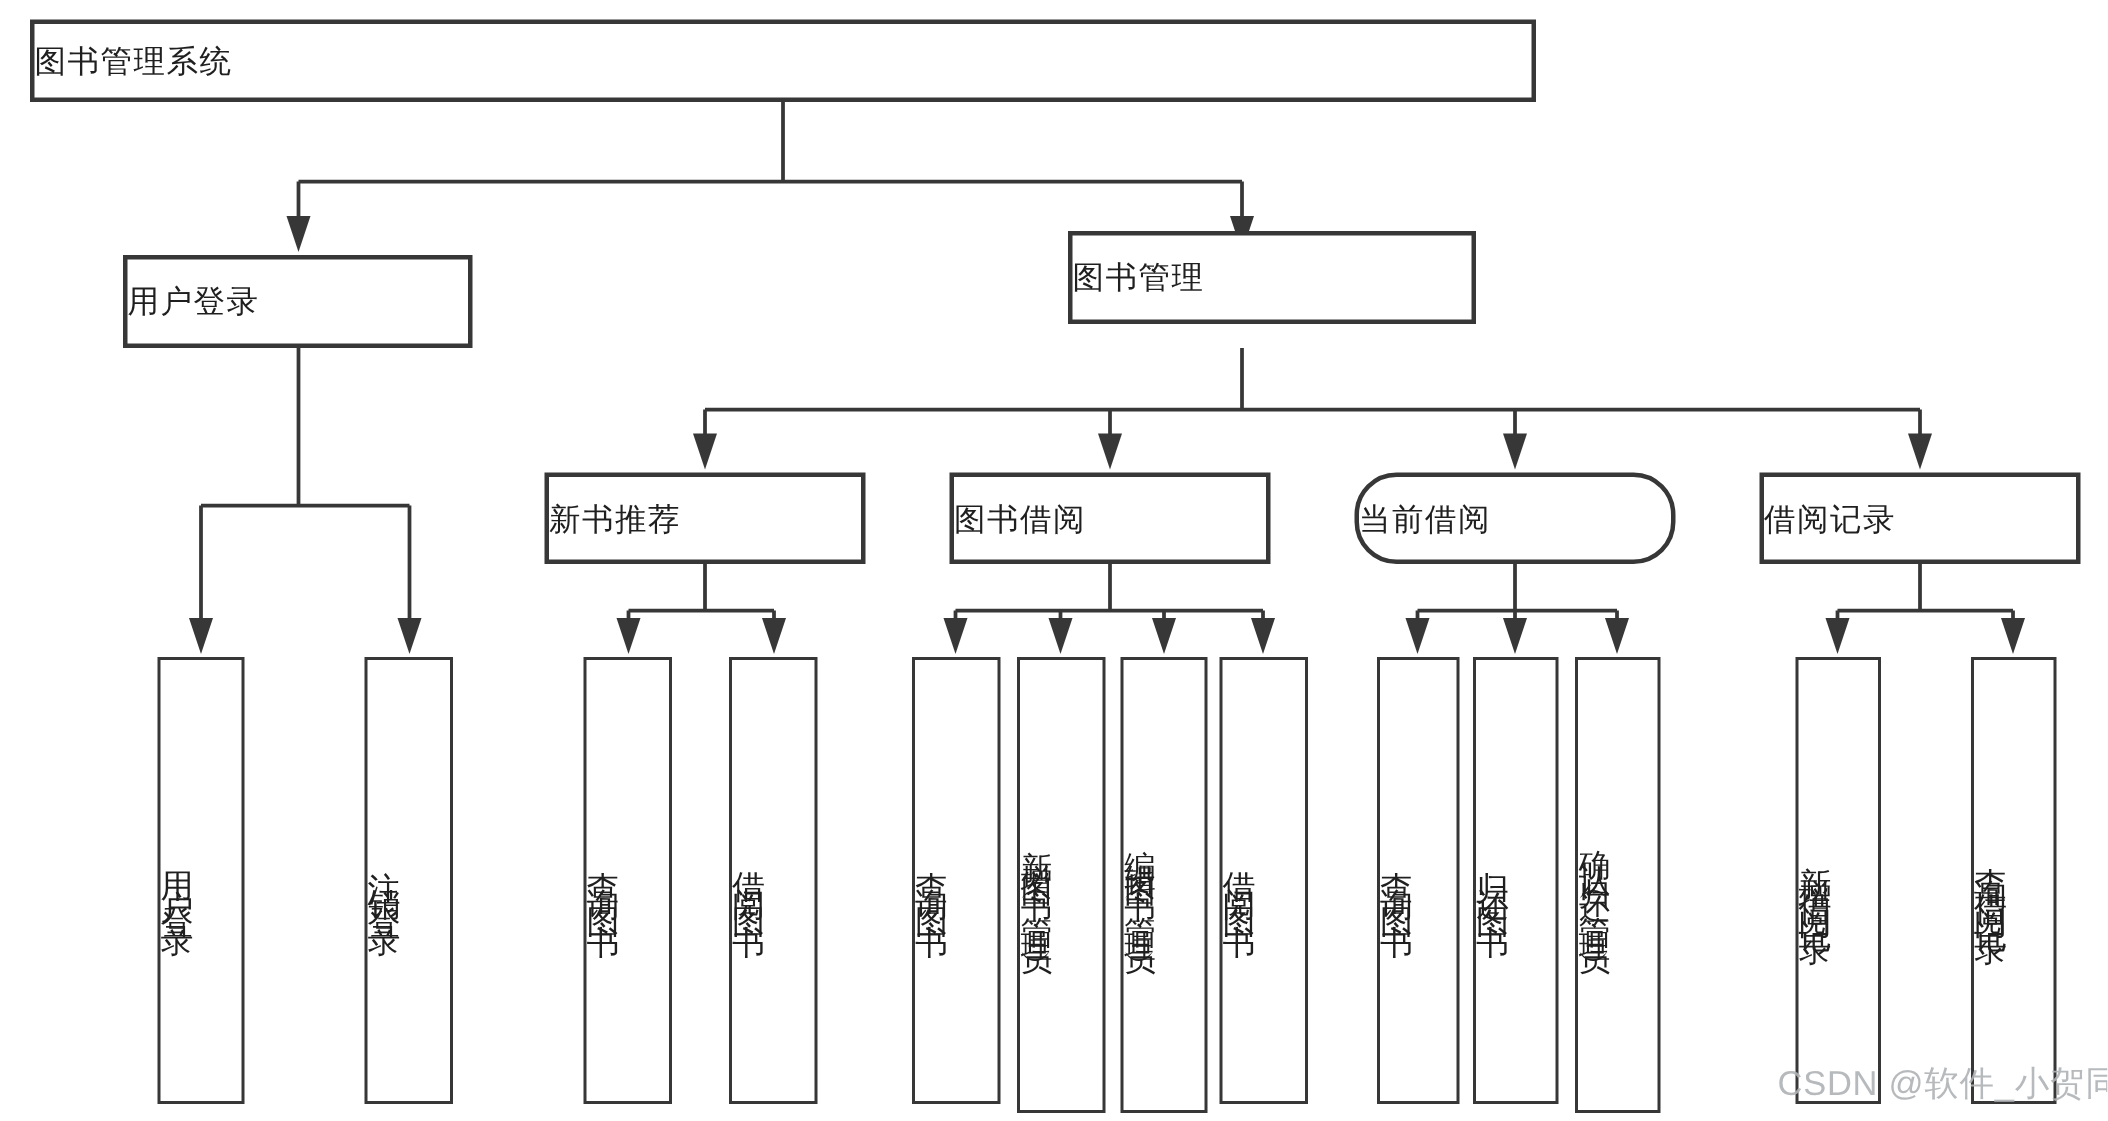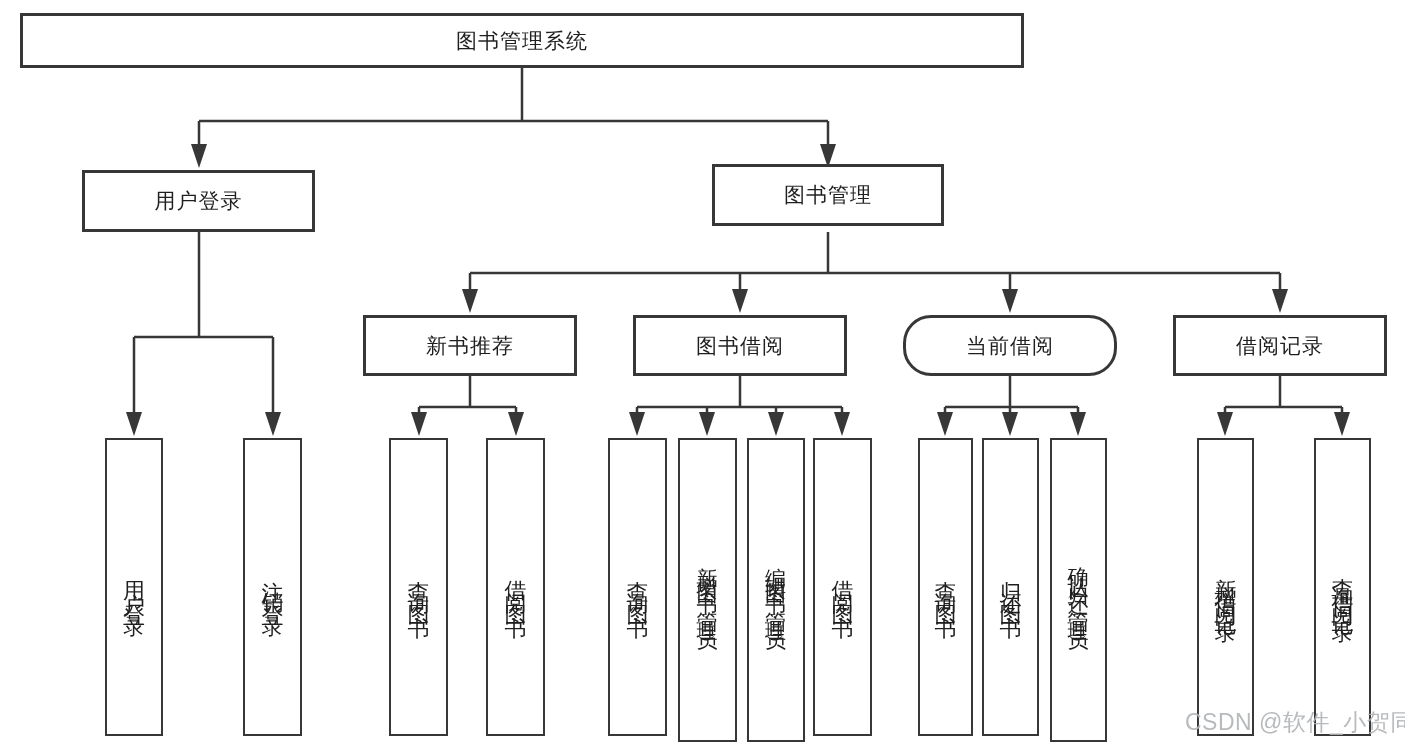--- a/index.html
+++ b/index.html
@@ -27,21 +27,20 @@
   }
   .connectors path { stroke: var(--line); stroke-width: 2.5; fill: none; }
   .connectors polygon { fill: var(--line); stroke: none; }
   .box {
     position: absolute;
     box-sizing: border-box;
     background: #ffffff;
     border: 3px solid var(--line);
     display: flex;
     align-items: center;
-    justify-content: center;
     font-size: 21px;
     letter-spacing: 1px;
     white-space: nowrap;
     z-index: 2;
   }
   .vbox { border-width: 2.5px; }
   .vtext {
     writing-mode: vertical-rl;
     text-orientation: mixed;
     font-size: 22px;
@@ -112,21 +111,21 @@
     </g>
   </svg>
 
   <div class="box" style="left:20px; top:13px; width:1004px; height:55px;">
     <span>图书管理系统</span>
   </div>
 
   <div class="box" style="left:82px; top:170px; width:233px; height:62px;">
     <span>用户登录</span>
   </div>
-  <div class="box" style="left:712px; top:164px; width:232px; height:62px;">
+  <div class="box" style="left:712px; top:154px; width:272px; height:62px;">
     <span>图书管理</span>
   </div>
 
   <div class="box" style="left:633px; top:315px; width:214px; height:61px;">
     <span>图书借阅</span>
   </div>
   <div class="box" style="left:363px; top:315px; width:214px; height:61px;">
     <span>新书推荐</span>
   </div>
   <div class="box" style="left:903px; top:315px; width:214px; height:61px;border-radius:28px;">

